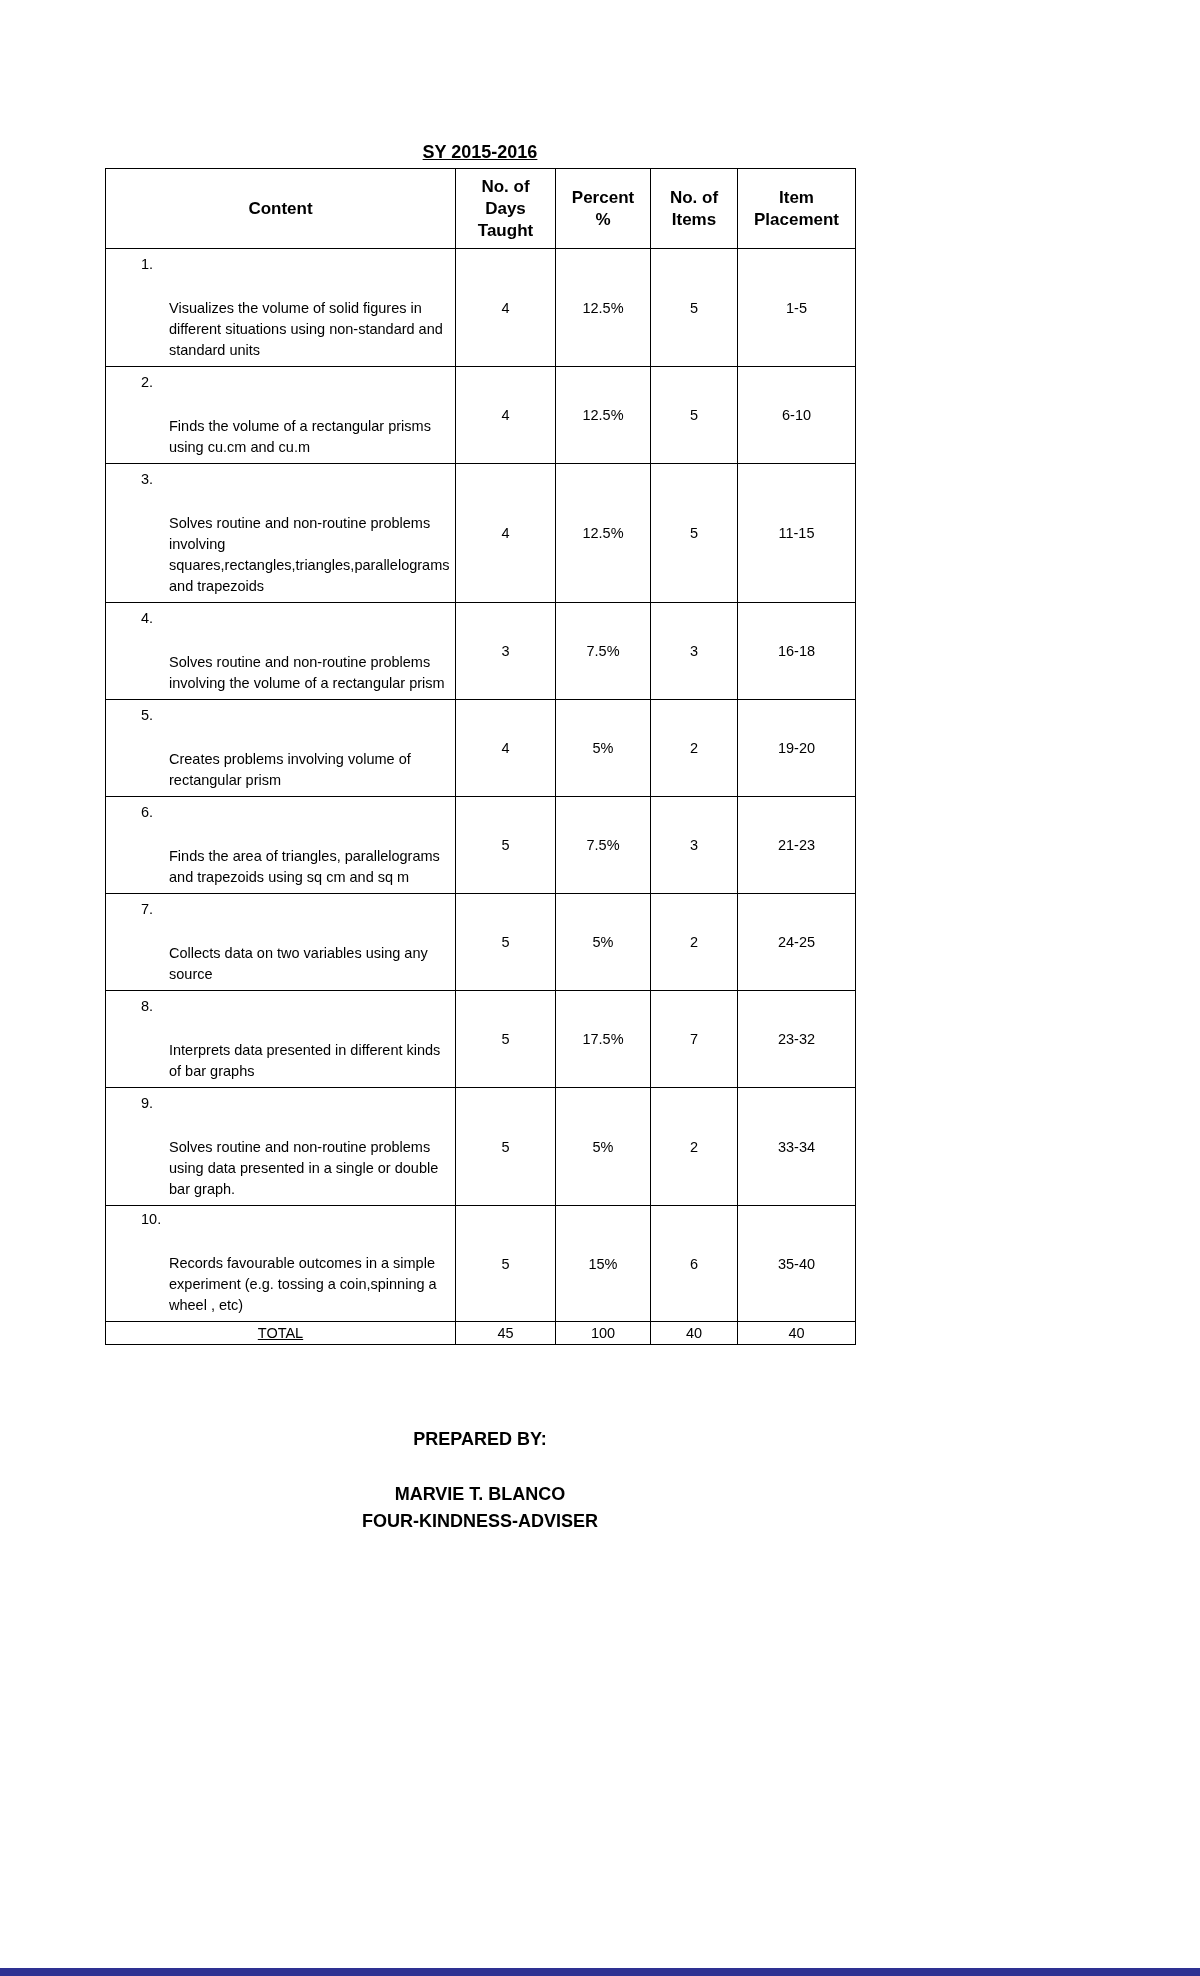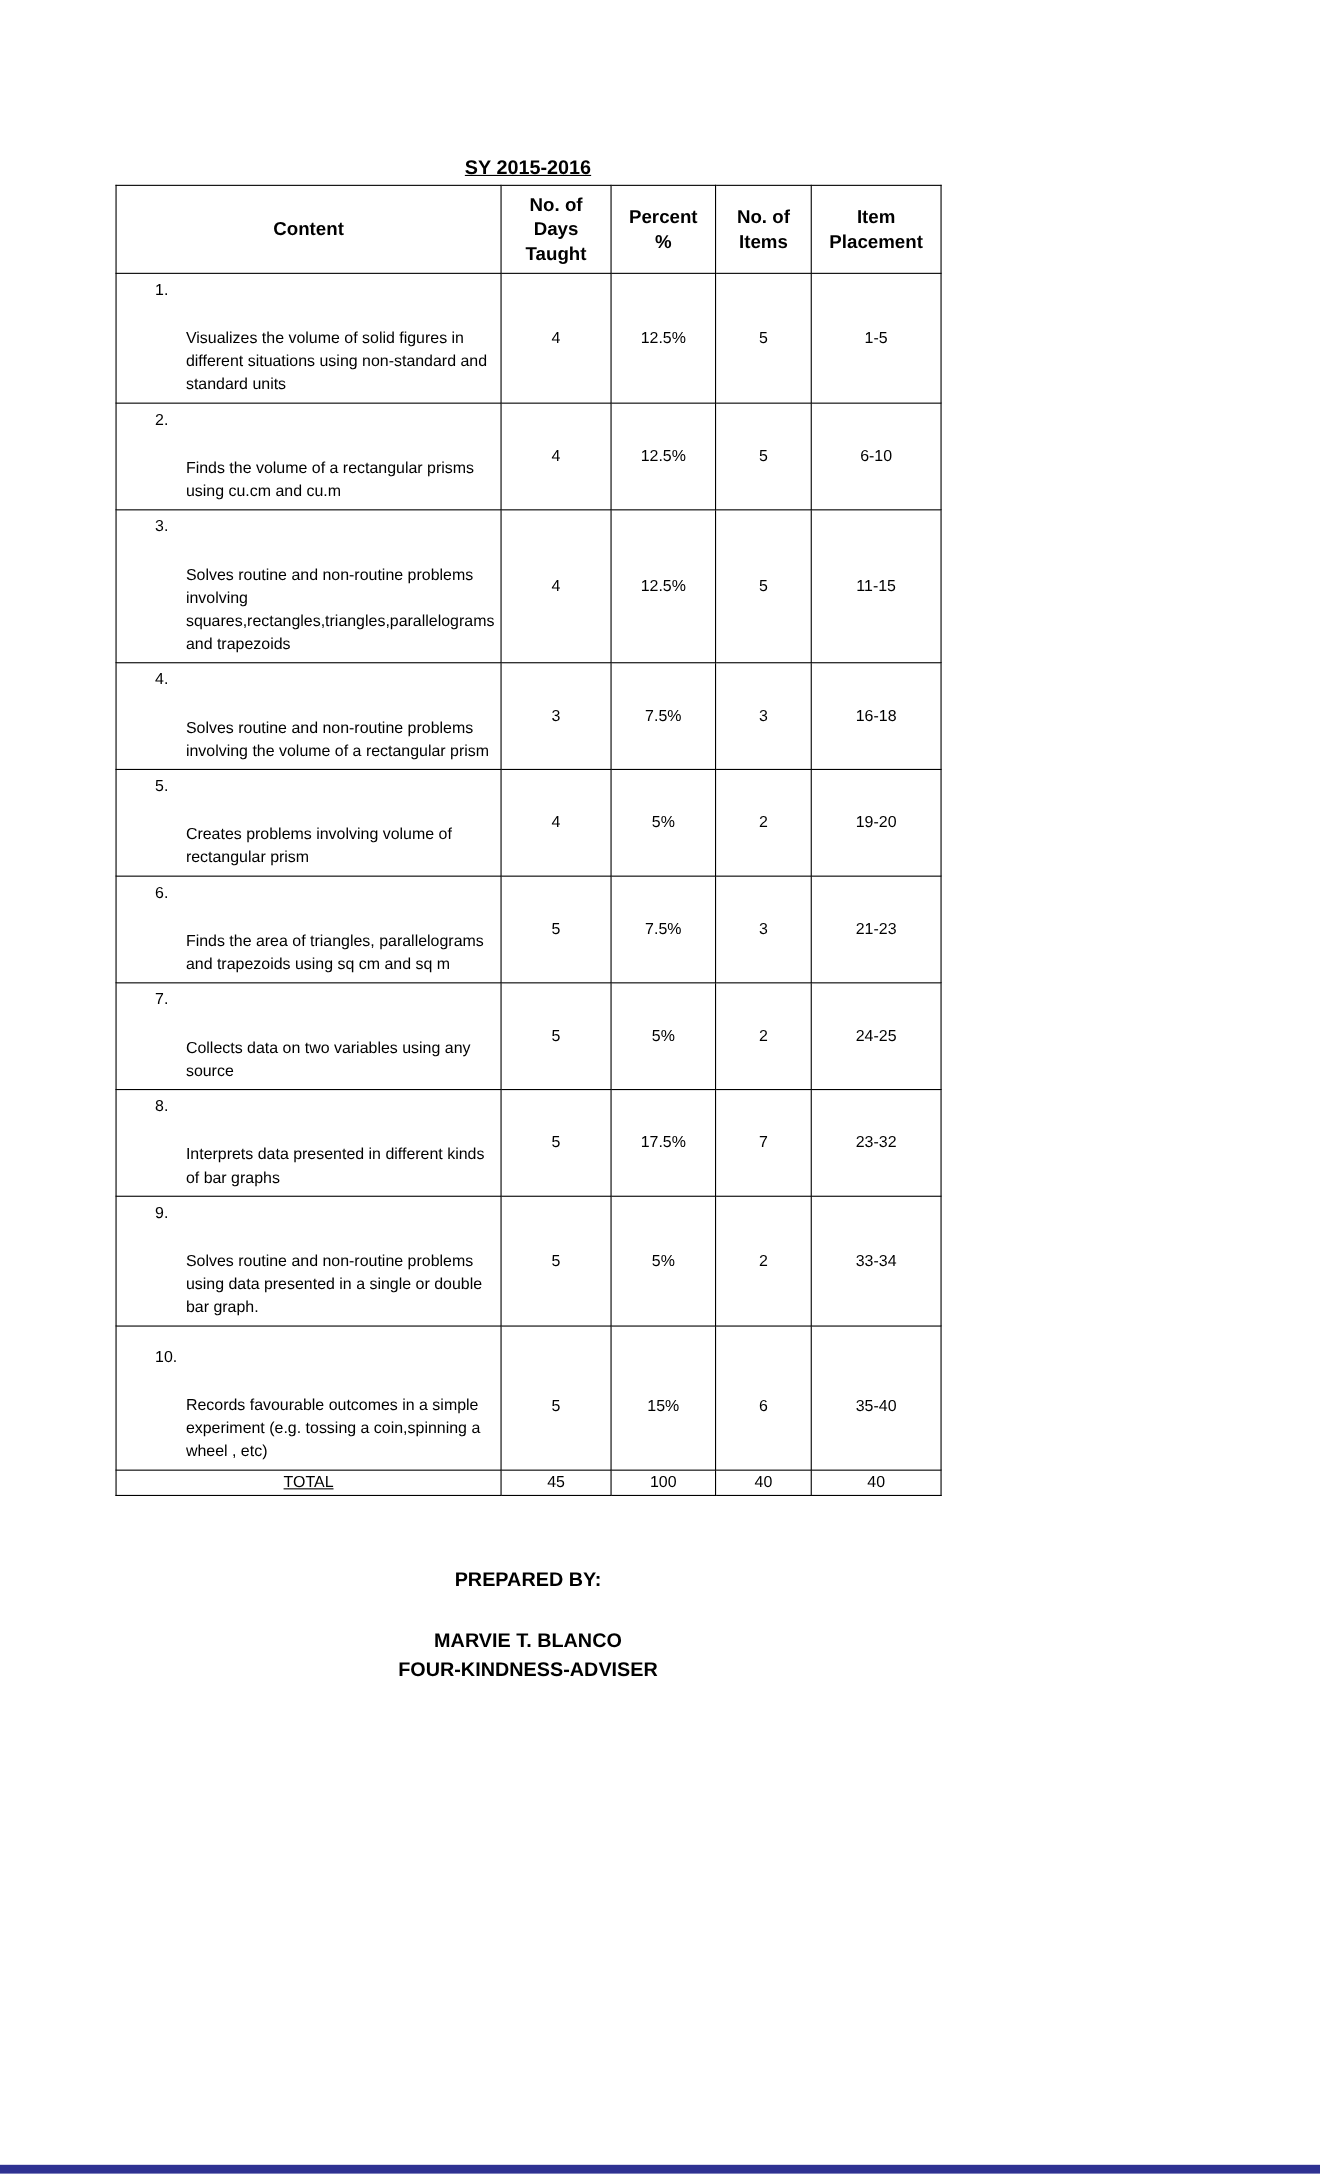--- a/index.html
+++ b/index.html
@@ -27,25 +27,25 @@
 
   tr.r1  td { height:68px; }
   tr.r2  td { height:83px; }
   tr.r3  td { height:83px; }
   tr.r4  td { height:64px; }
   tr.r5  td { height:42px; }
   tr.r6  td { height:63px; }
   tr.r7  td { height:43px; }
   tr.r8  td { height:43px; }
   tr.r9  td { height:64px; }
-  tr.r10 td { height:85px; padding-top:18px; }
+  tr.r10 td { height:85px; padding-top:3px; }
   tr.total-row td { height:22px; line-height:18px; }
   td.total-label { font-size:14.5px;text-decoration:underline; }
 
-  .footer-block { margin-top:64px; text-align:center; }
+  .footer-block { margin-top:82px; text-align:center; }
   .prepared-by { font-weight:bold; font-size:18px; line-height:24px; }
   .preparer-name { font-weight:bold; font-size:18px; line-height:27px; margin-top:30px; }
   .preparer-role { font-weight:bold; font-size:18px; line-height:27px; }
 
   .bottom-bar { position:absolute; left:0; bottom:0; width:1200px; height:8px; background:#2e3192; }
 </style>
 </head>
 <body>
 
 <div class="doc">

